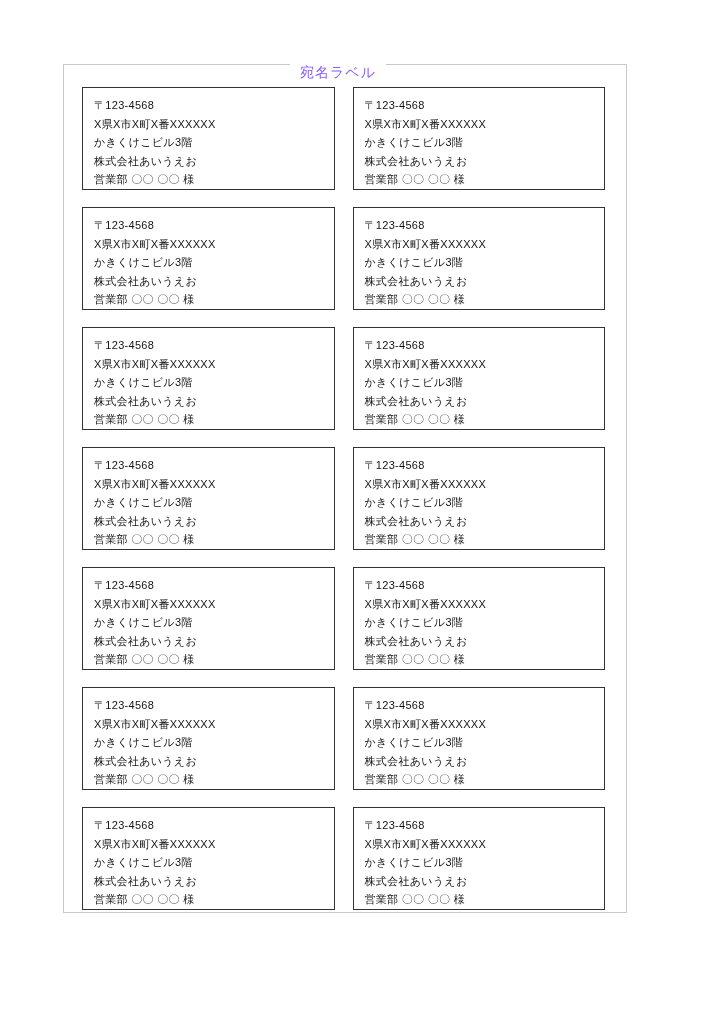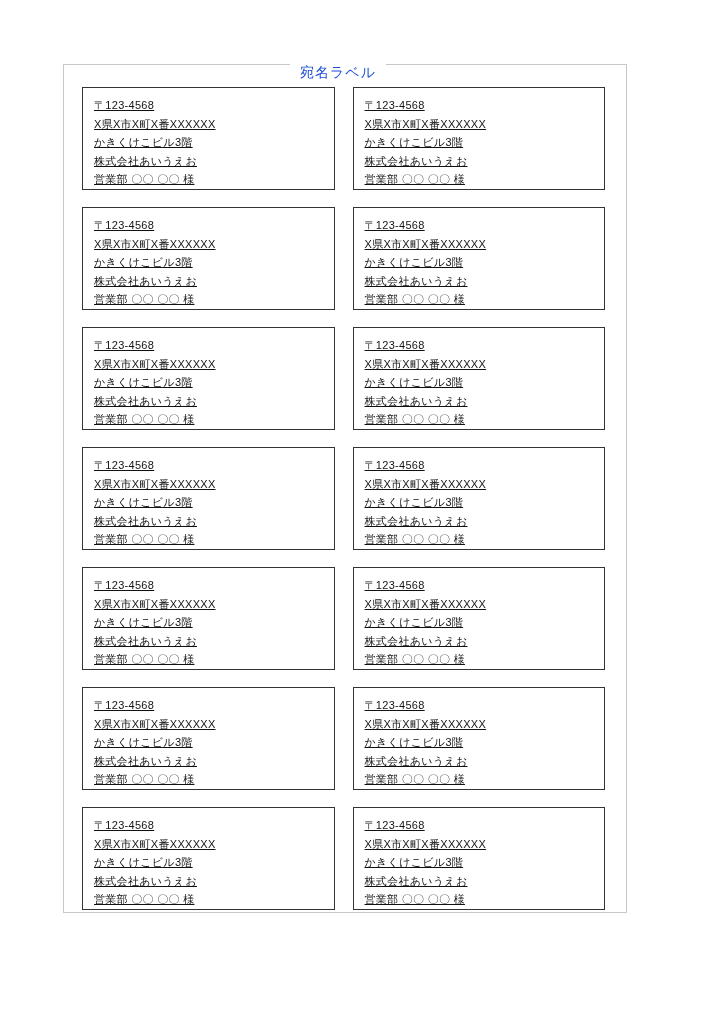--- a/index.html
+++ b/index.html
@@ -31,29 +31,28 @@
     position: absolute;
     top: -3px;
     left: calc(50% - 7px);
     transform: translateX(-50%);
     background: var(--background, #ffffff);
     padding: 0 10px;
     font-size: 14px;
     line-height: 20px;
     letter-spacing: 1px;
     white-space: nowrap;
-    color: #1d4ed8;
+    color: #8b5cf6;
   }
   .label-grid {
     display: grid;
     grid-template-columns: 1fr 1fr;
     column-gap: 18px;
     row-gap: 17px;
     grid-auto-rows: 103px;
-    text-decoration: underline;
   }
   .label-cell {
     box-sizing: border-box;
     border: 1.5px solid var(--label-border, #333333);
     background: var(--background, #ffffff);
     padding: 8px 4px 0 11px;
     overflow: hidden;
   }
   .label-line {
     font-size: 11px;

